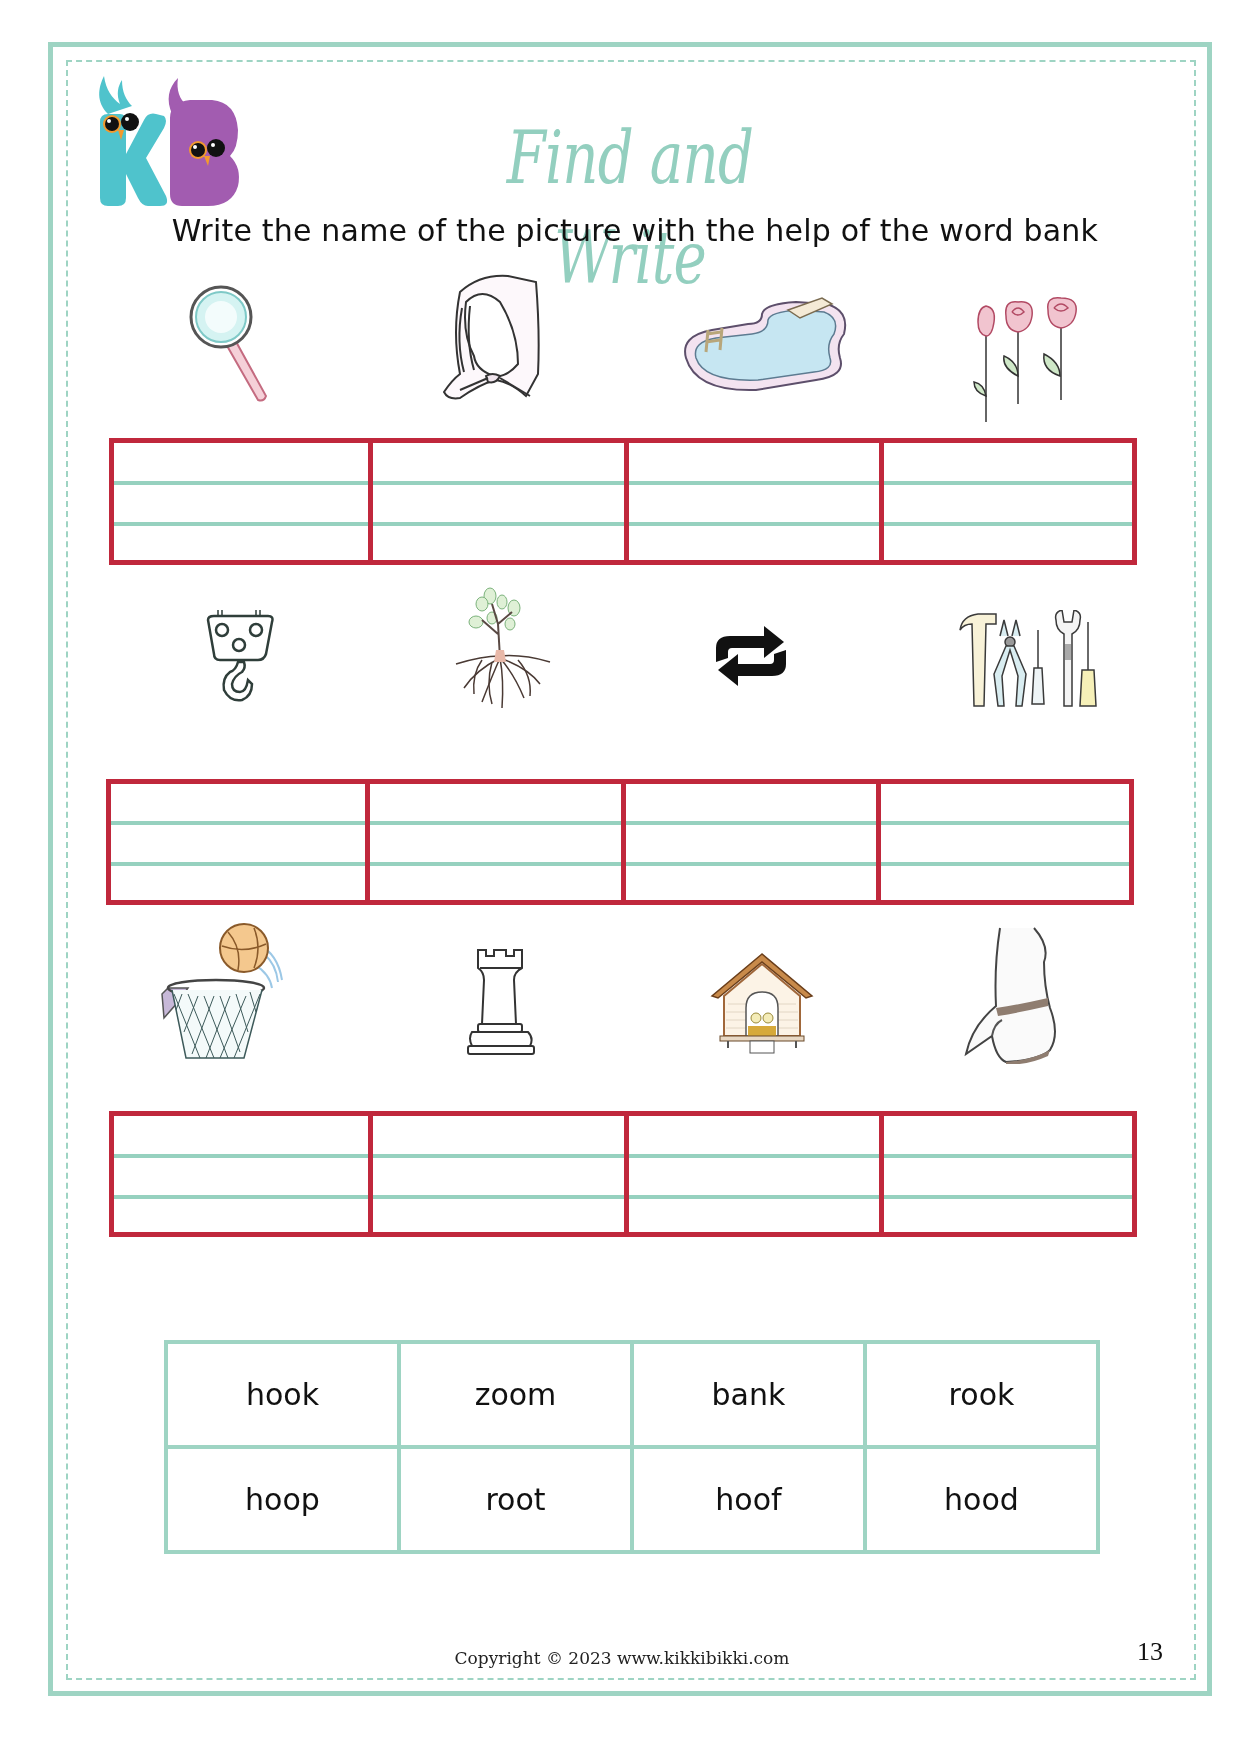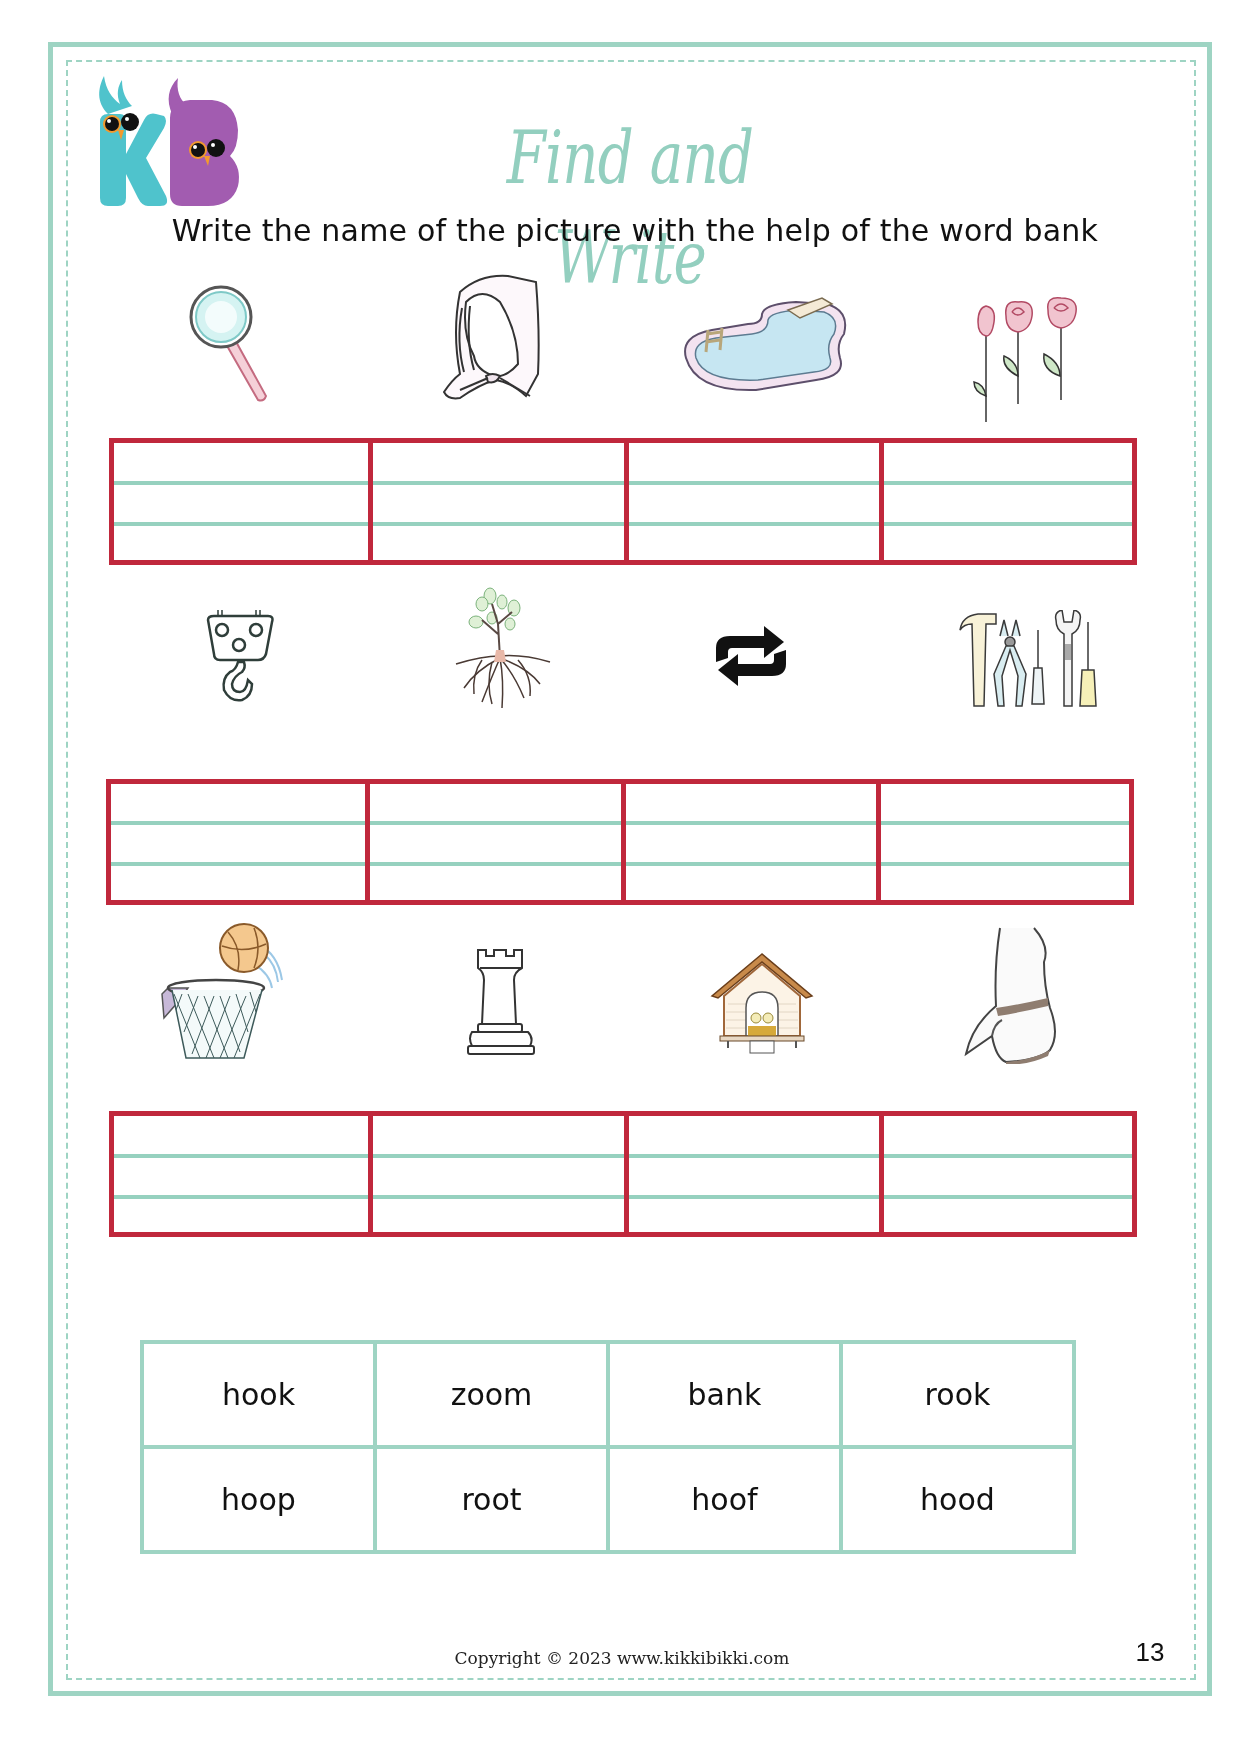--- a/index.html
+++ b/index.html
@@ -43,37 +43,37 @@
   }
   .grid .divider {
     position: absolute; top: 0; bottom: 0; width: 5px; background: #c0283c;
   }
   .grid .cell {
     position: absolute; top: 0; bottom: 0;
   }
 
   
   .word-bank {
-    position: absolute; left: 140px; top: 1340px; width: 936px; height: 214px;
+    position: absolute; left: 164px; top: 1340px; width: 936px; height: 214px;
     border-collapse: collapse; table-layout: fixed;
   }
   .word-bank td {
     border: 4px solid #9ed4c3; text-align: center; vertical-align: middle;
     font-family: "DejaVu Sans", sans-serif; font-size: 30px; color: #111;
     height: 71px; padding: 0;
   }
 
   .copyright {
     position: absolute; left: 440px; top: 1645px; width: 364px; height: 26px;
     font-family: "DejaVu Serif", serif; font-size: 17px; line-height: 26px; color: #222;
     text-align: center; white-space: nowrap;
   }
   .page-number {
     position: absolute; left: 1128px; top: 1636px; width: 44px; height: 32px;
-    font-family: Liberation Sans, sans-serif; font-size: 26px; line-height: 32px; color: #111;
+    font-family: Liberation Serif, serif; font-size: 26px; line-height: 32px; color: #111;
     text-align: center;
   }
 </style>
 </head>
 <body>
 
 <div class="outer-border"></div>
 <div class="inner-dash"></div>
 
 <div class="logo">

